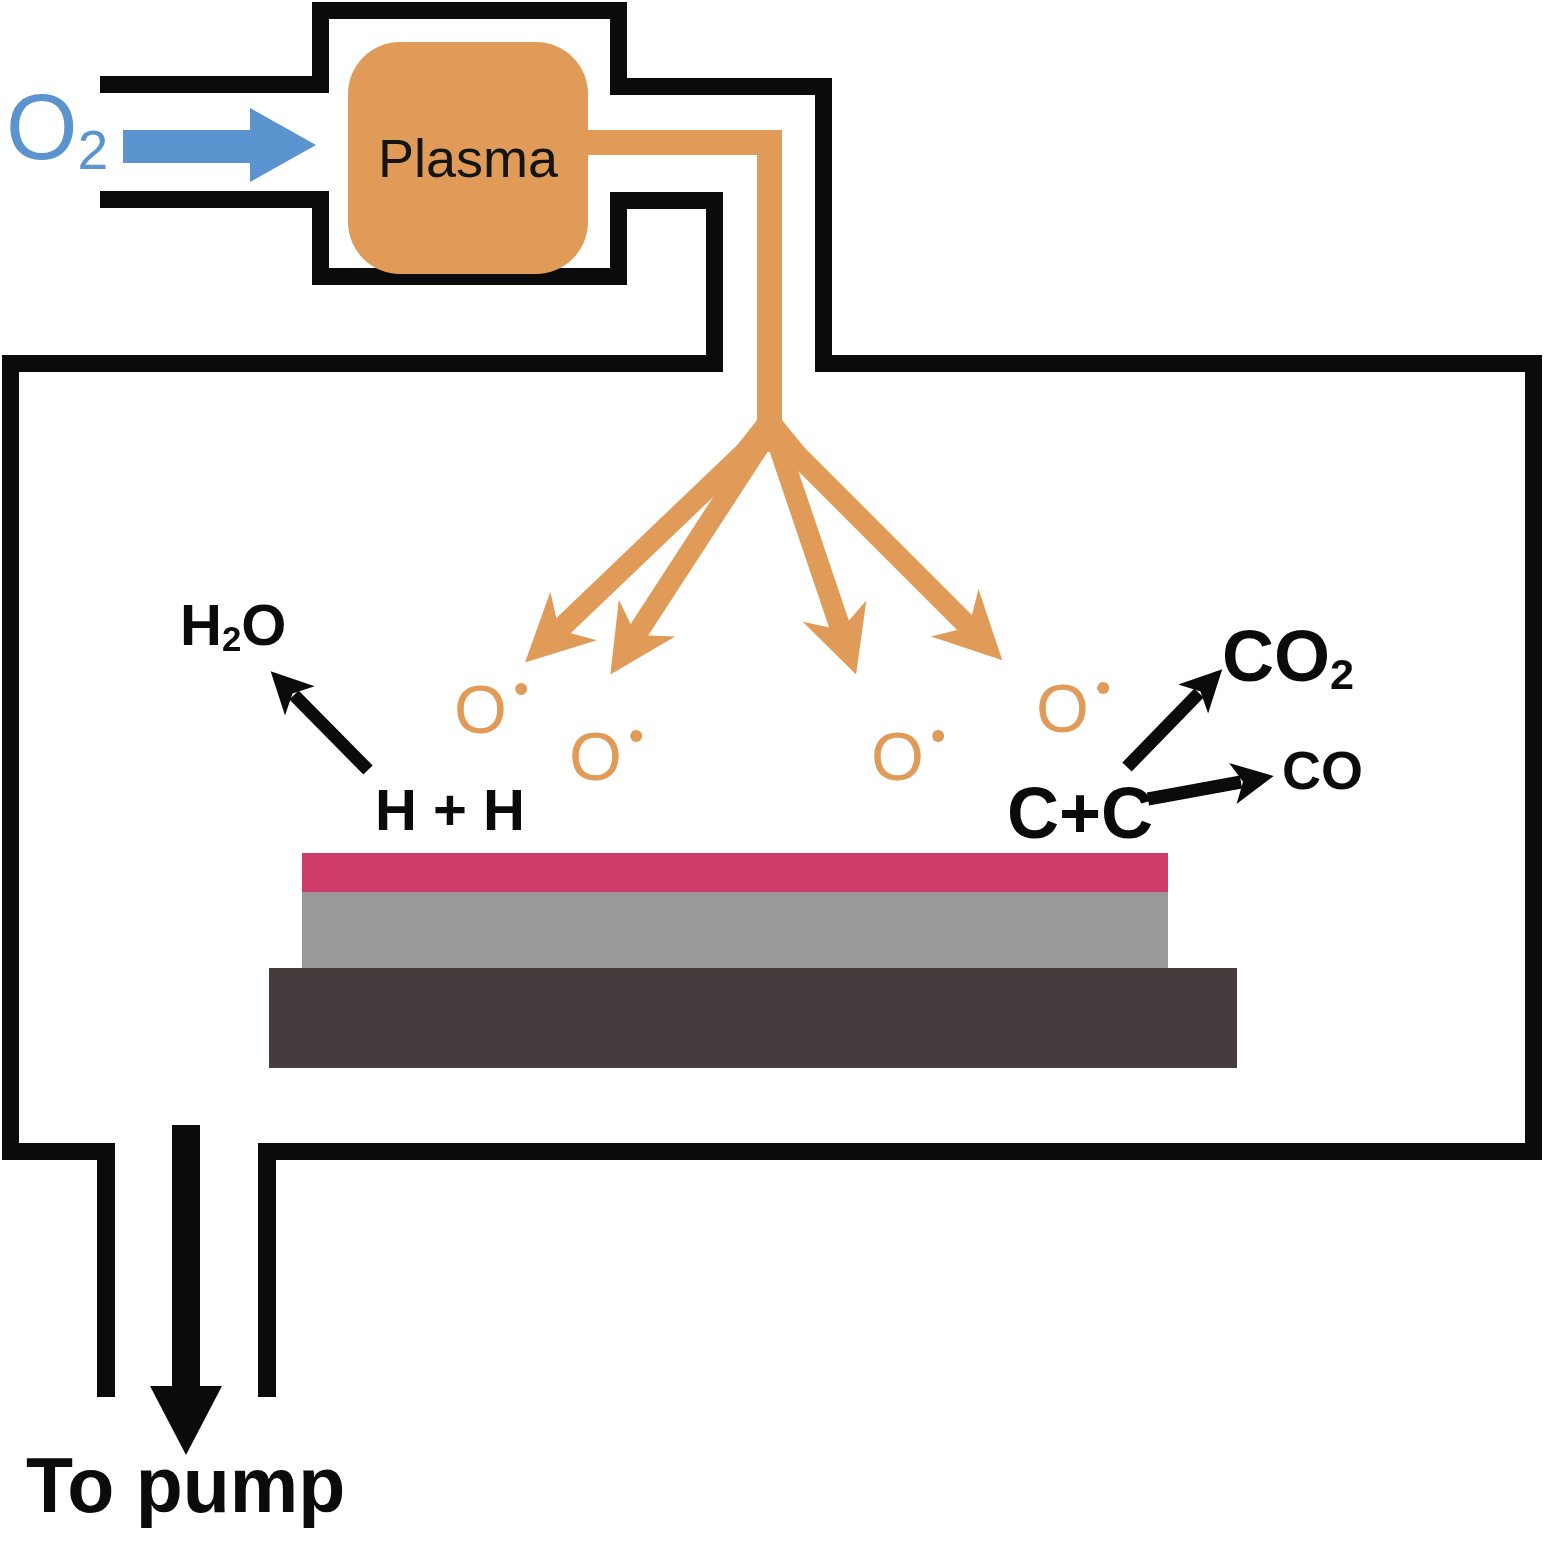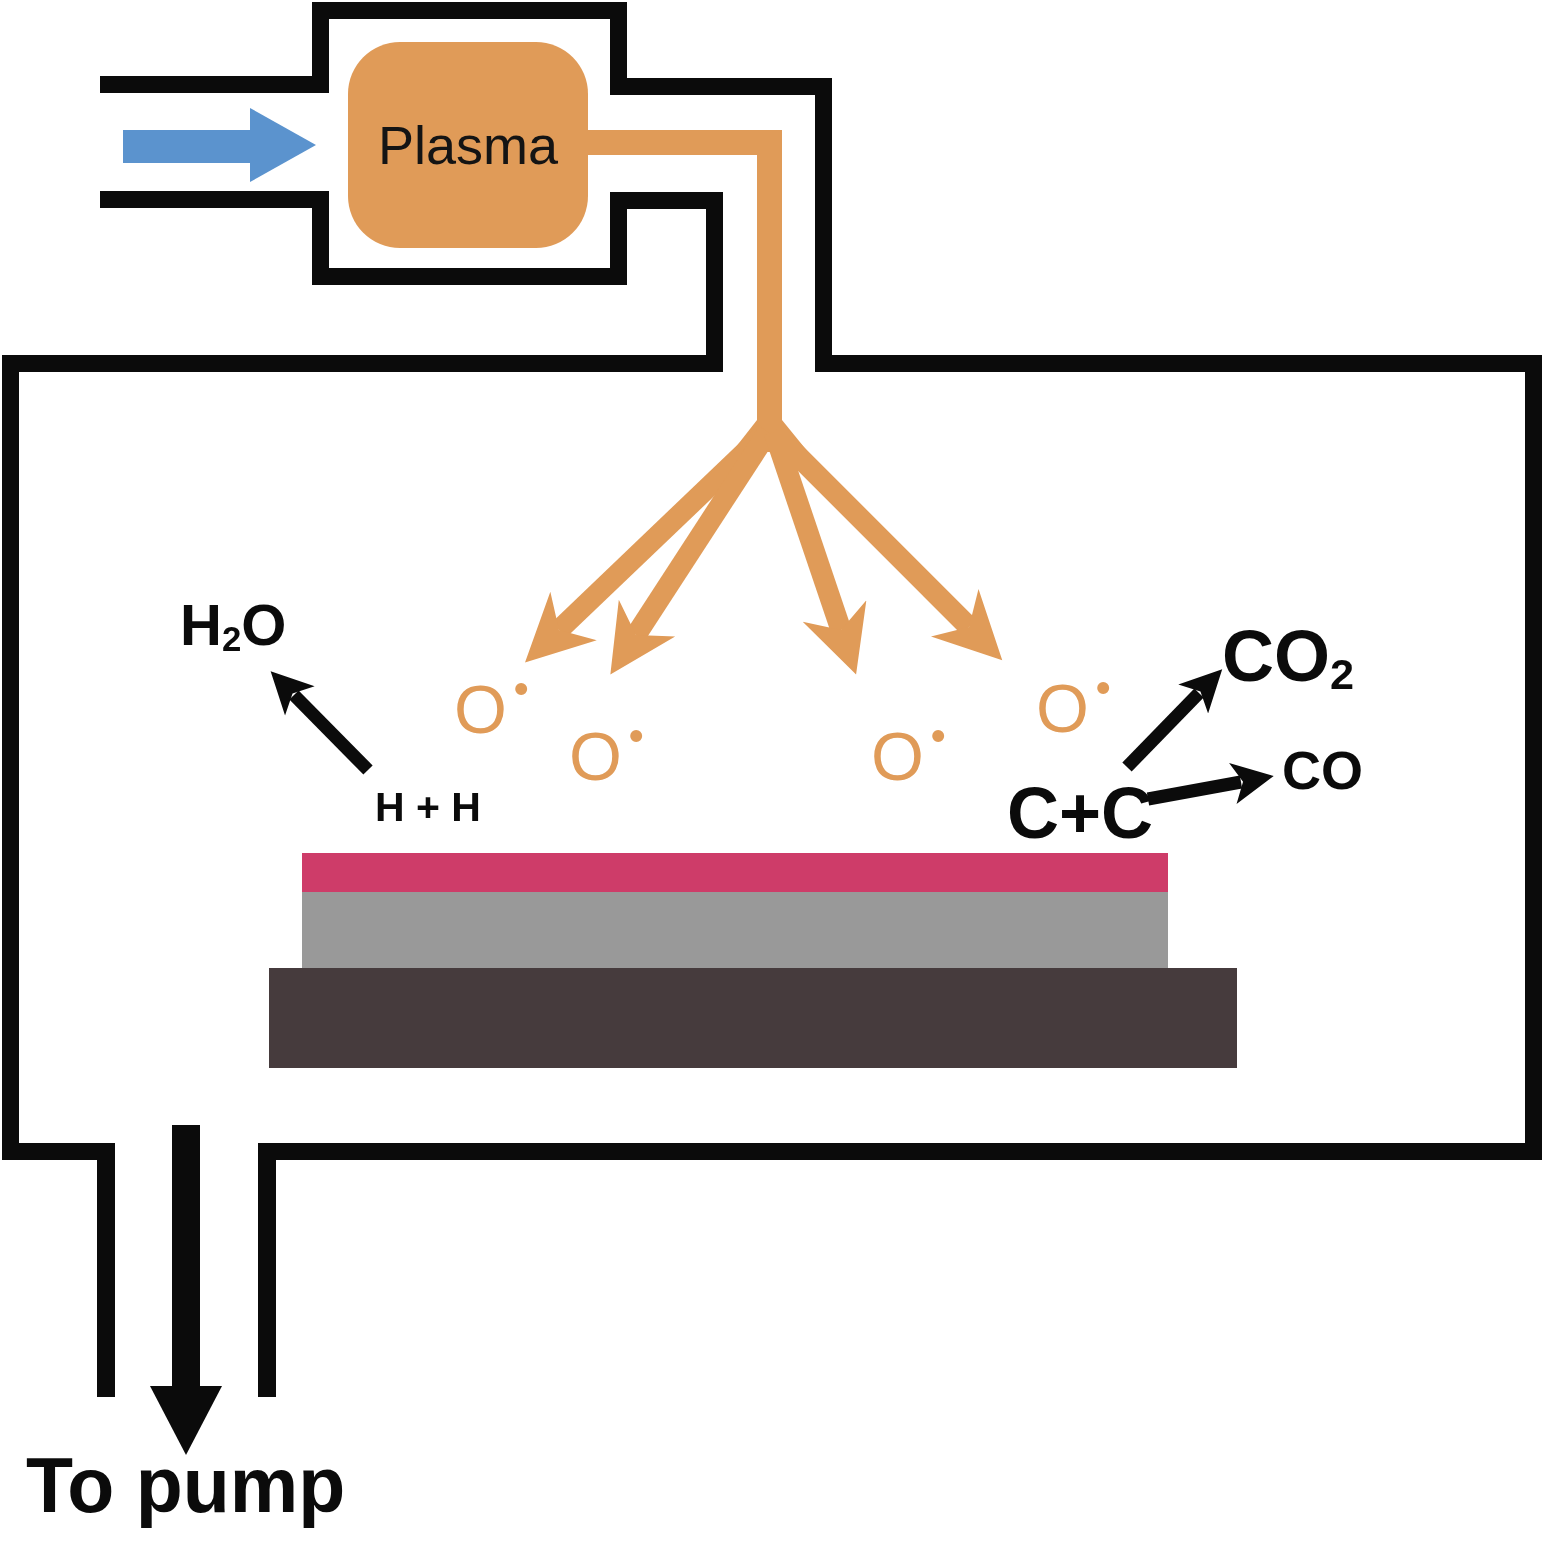--- a/index.html
+++ b/index.html
@@ -15,30 +15,30 @@
     position:relative;
     width:1544px;height:1541px;
     background:#ffffff;
     overflow:hidden;
     font-family:"Liberation Sans", sans-serif;
   }
   .wall{position:absolute;background:var(--ink);}
   .pipe{position:absolute;background:var(--orange);}
   .layer{position:absolute;}
   #plasma-box{
-    position:absolute;left:348px;top:42px;width:240px;height:206px;
+    position:absolute;left:348px;top:42px;width:240px;height:232px;
     background:var(--orange);border-radius:52px;
     display:flex;align-items:center;justify-content:center;
   }
   .label{position:absolute;line-height:1;color:var(--ink);white-space:nowrap;font-weight:bold;}
   .sub{font-size:0.6em;vertical-align:-0.18em;}
   #o2-label{left:6px;top:81px;font-size:92px;color:var(--blue);font-weight:400;}
   #plasma-label{font-size:54px;color:#141414;}
   #h2o-label{left:180px;top:596px;font-size:58px;}
-  #h-plus-h-label{left:375px;top:781px;font-size:41px;margin-top:6px;}
+  #h-plus-h-label{left:375px;top:781px;font-size:58px;}
   #c-plus-c-label{left:1007px;top:777px;font-size:72px;}
   #co2-label{left:1222px;top:620px;font-size:72px;}
   #co-label{left:1282px;top:743px;font-size:54px;}
   #to-pump-label{left:26px;top:1447px;font-size:77px;}
   .radical{position:absolute;font-size:68px;line-height:1;color:var(--orange);}
   .radical .dot{
     position:absolute;top:-8px;right:-22px;
     font-size:44px;line-height:44px;color:var(--orange);
   }
   #arrow-overlay{position:absolute;left:0;top:0;pointer-events:none;}
@@ -112,20 +112,21 @@
     <line x1="368" y1="770" x2="294" y2="695" class="ink-line" stroke-width="13" marker-end="url(#head-ink)"></line>
     <line x1="1127" y1="767" x2="1199" y2="693" class="ink-line" stroke-width="13" marker-end="url(#head-ink)"></line>
     <line x1="1148" y1="799" x2="1241" y2="782" class="ink-line" stroke-width="13" marker-end="url(#head-ink)"></line>
 
     <g>
       <rect x="172" y="1125" width="28" height="265" class="ink-fill"></rect>
       <polygon points="150,1386 222,1386 186,1455" class="ink-fill"></polygon>
     </g>
   </svg>
 
+  <div class="label" id="o2-label"><span>O</span><span class="sub">2</span></div>
 
   <div class="label" id="h2o-label"><span>H</span><span class="sub">2</span><span>O</span></div>
 
   <div class="label" id="h-plus-h-label">H + H</div>
 
   <div class="label" id="c-plus-c-label">C+C</div>
 
   <div class="label" id="co2-label"><span>CO</span><span class="sub">2</span></div>
 
   <div class="label" id="co-label">CO</div>

